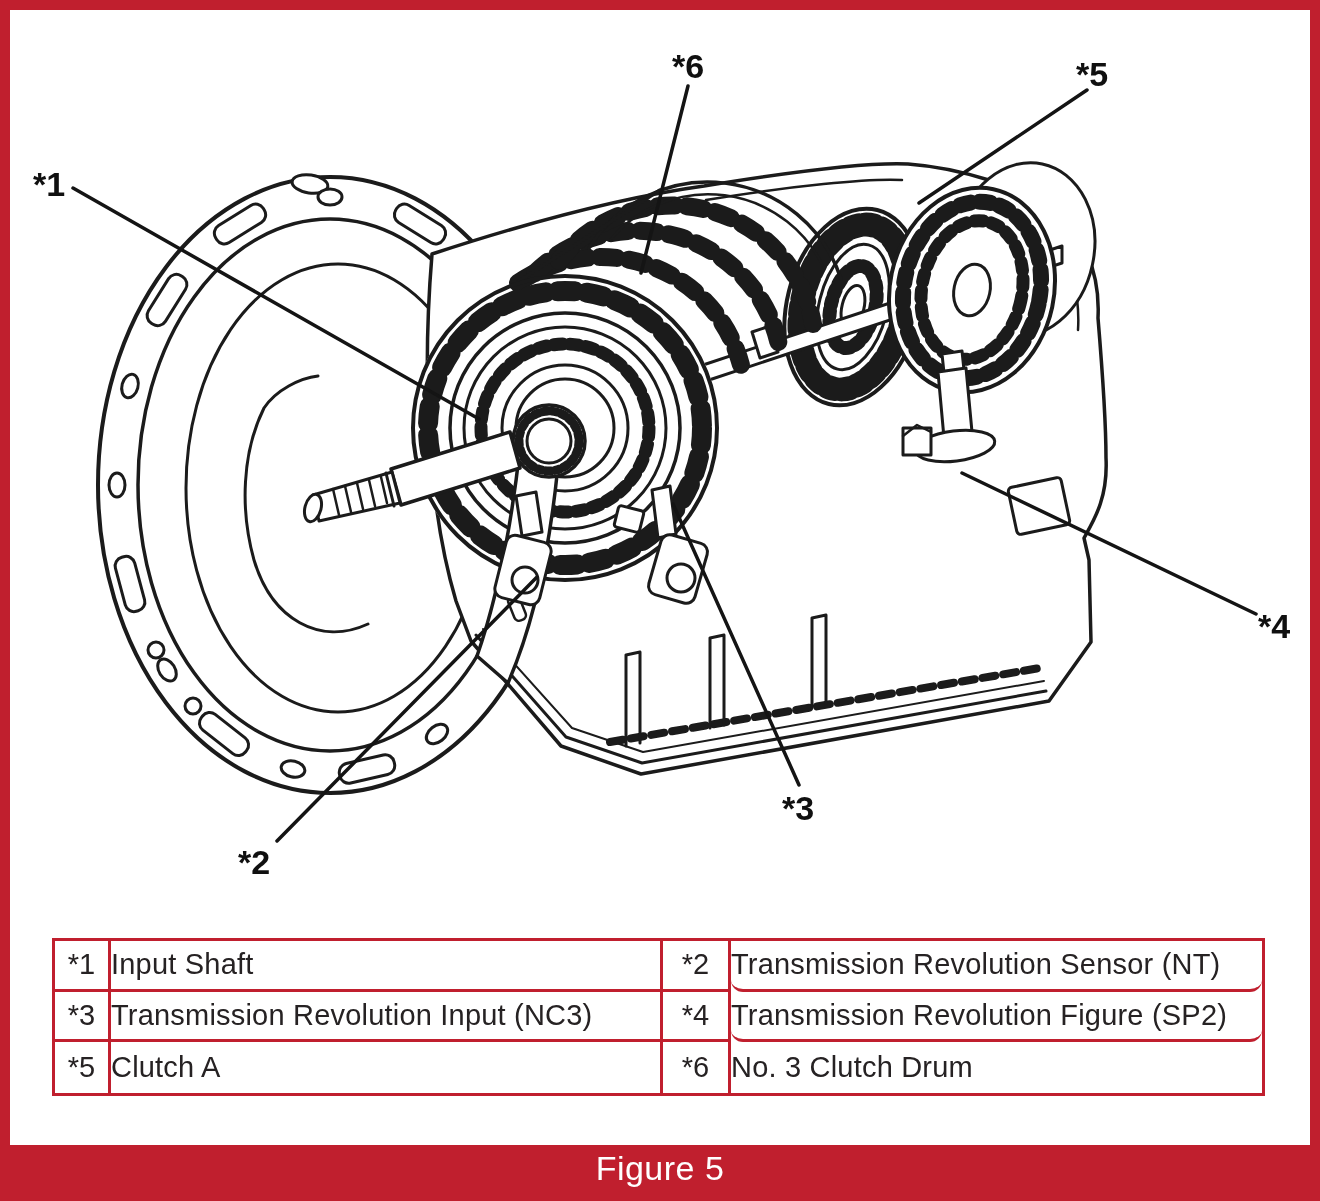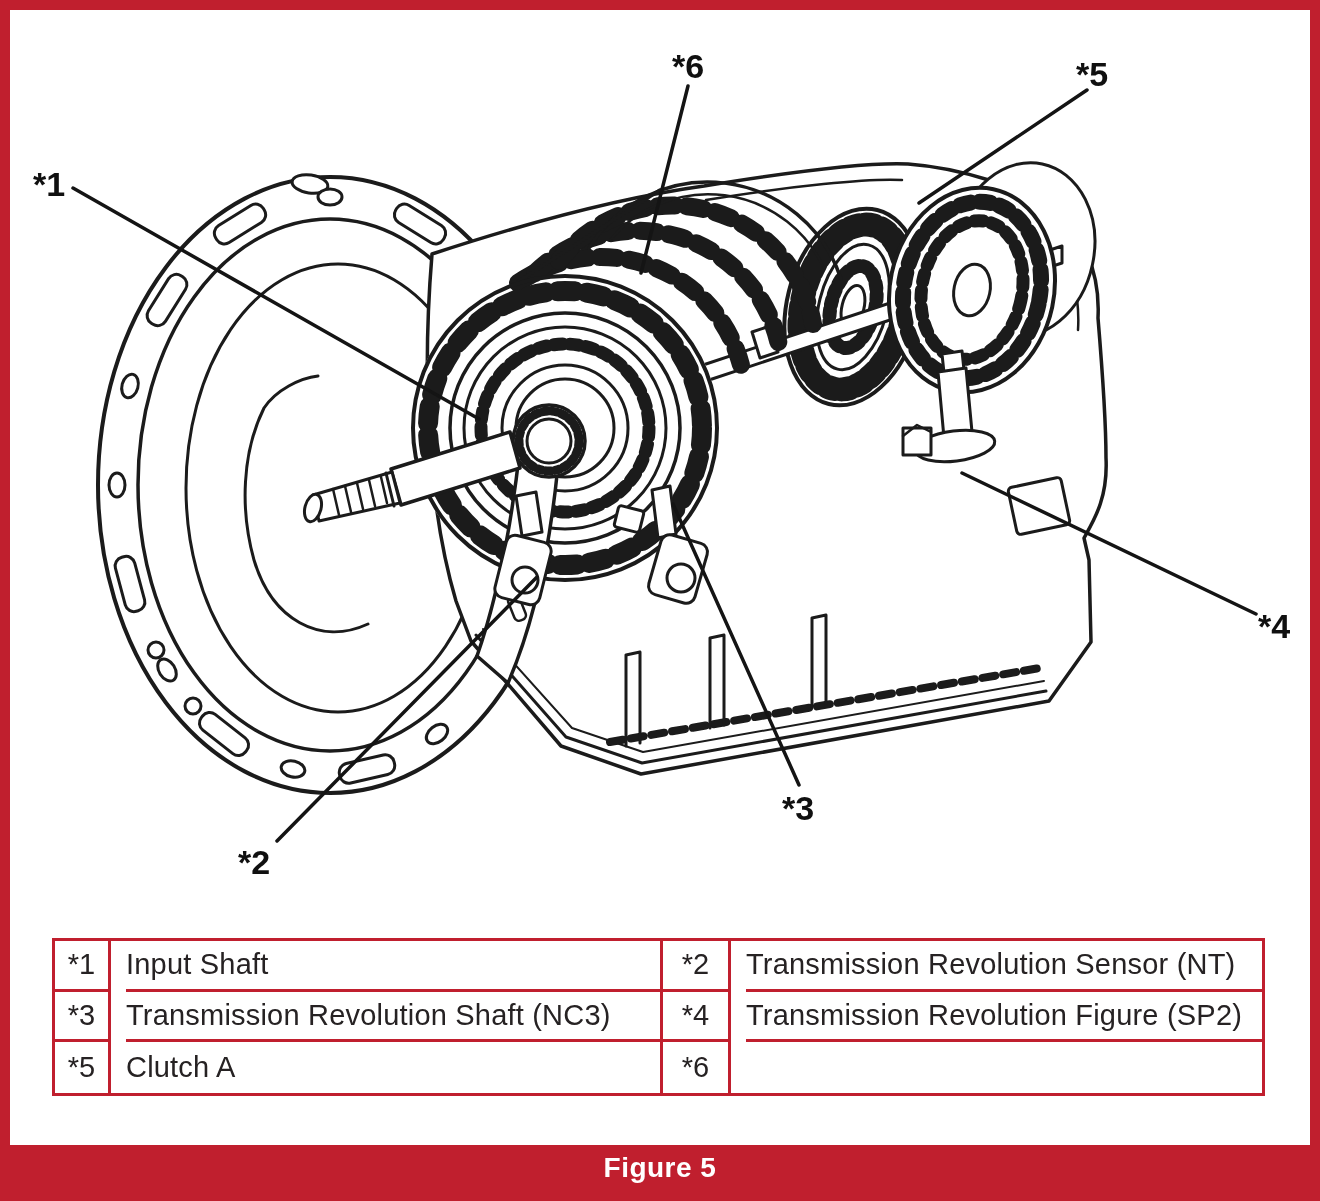--- a/index.html
+++ b/index.html
@@ -18,29 +18,29 @@
 
   .legend {
     position:absolute; left:42px; top:928px; width:1213px; height:158px;
     box-sizing:border-box; border:3px solid var(--red); background:#fff;
     display:grid; grid-template-columns:56px 552px 68px 1fr; grid-template-rows:1fr 1fr 1fr;
     z-index:2; font-size:29px; color:#262223;
   }
   .legend .cell { display:flex; align-items:center; box-sizing:border-box;
     border-right:3px solid var(--red); border-bottom:3px solid var(--red); background:#fff; }
   .legend .cell.key { justify-content:center; }
-  .legend .cell.val { letter-spacing:0.2px;margin-left:15px; }
-  .legend .cell.last-col { border-right:none; }
+  .legend .cell.val { letter-spacing:0.2px; }
+  .legend .cell.last-col { border-right:none;border-radius:12px; }
   .legend .cell.last-row { border-bottom:none; }
 
   .caption-bar {
     position:absolute; left:0; right:0; bottom:0; height:46px; background:var(--red);
     z-index:3; display:flex; align-items:center; justify-content:center;
   }
-  .caption-bar span { color:#fff; font-weight:bold; font-size:28px; letter-spacing:0.5px; }
+  .caption-bar span { color:#fff; font-weight:normal; font-size:34px; letter-spacing:0.5px; }
 </style>
 </head>
 <body>
 
 <div class="page">
   <div class="inner">
 
     <svg class="diagram" width="1300" height="1181" viewBox="10 10 1300 1181">
 
       <g>
@@ -216,37 +216,40 @@
           <span>*2</span>
         </div>
       <div class="cell val last-col">
           <span>Transmission Revolution Sensor (NT)</span>
         </div>
 
       <div class="cell key">
           <span>*3</span>
         </div>
       <div class="cell val">
-          <span>Transmission Revolution Shaft (NC3)</span>
+          <span>Transmission Revolution Input (NC3)</span>
         </div>
       <div class="cell key">
           <span>*4</span>
         </div>
       <div class="cell val last-col">
           <span>Transmission Revolution Figure (SP2)</span>
         </div>
 
       <div class="cell key last-row">
           <span>*5</span>
         </div>
       <div class="cell val last-row">
           <span>Clutch A</span>
         </div>
       <div class="cell key last-row">
           <span>*6</span>
+        </div>
+      <div class="cell val last-col last-row">
+          <span>No. 3 Clutch Drum</span>
         </div>
     </div>
 
     <div class="caption-bar">
       <span>Figure 5</span>
     </div>
 
   </div>
 </div>
 

